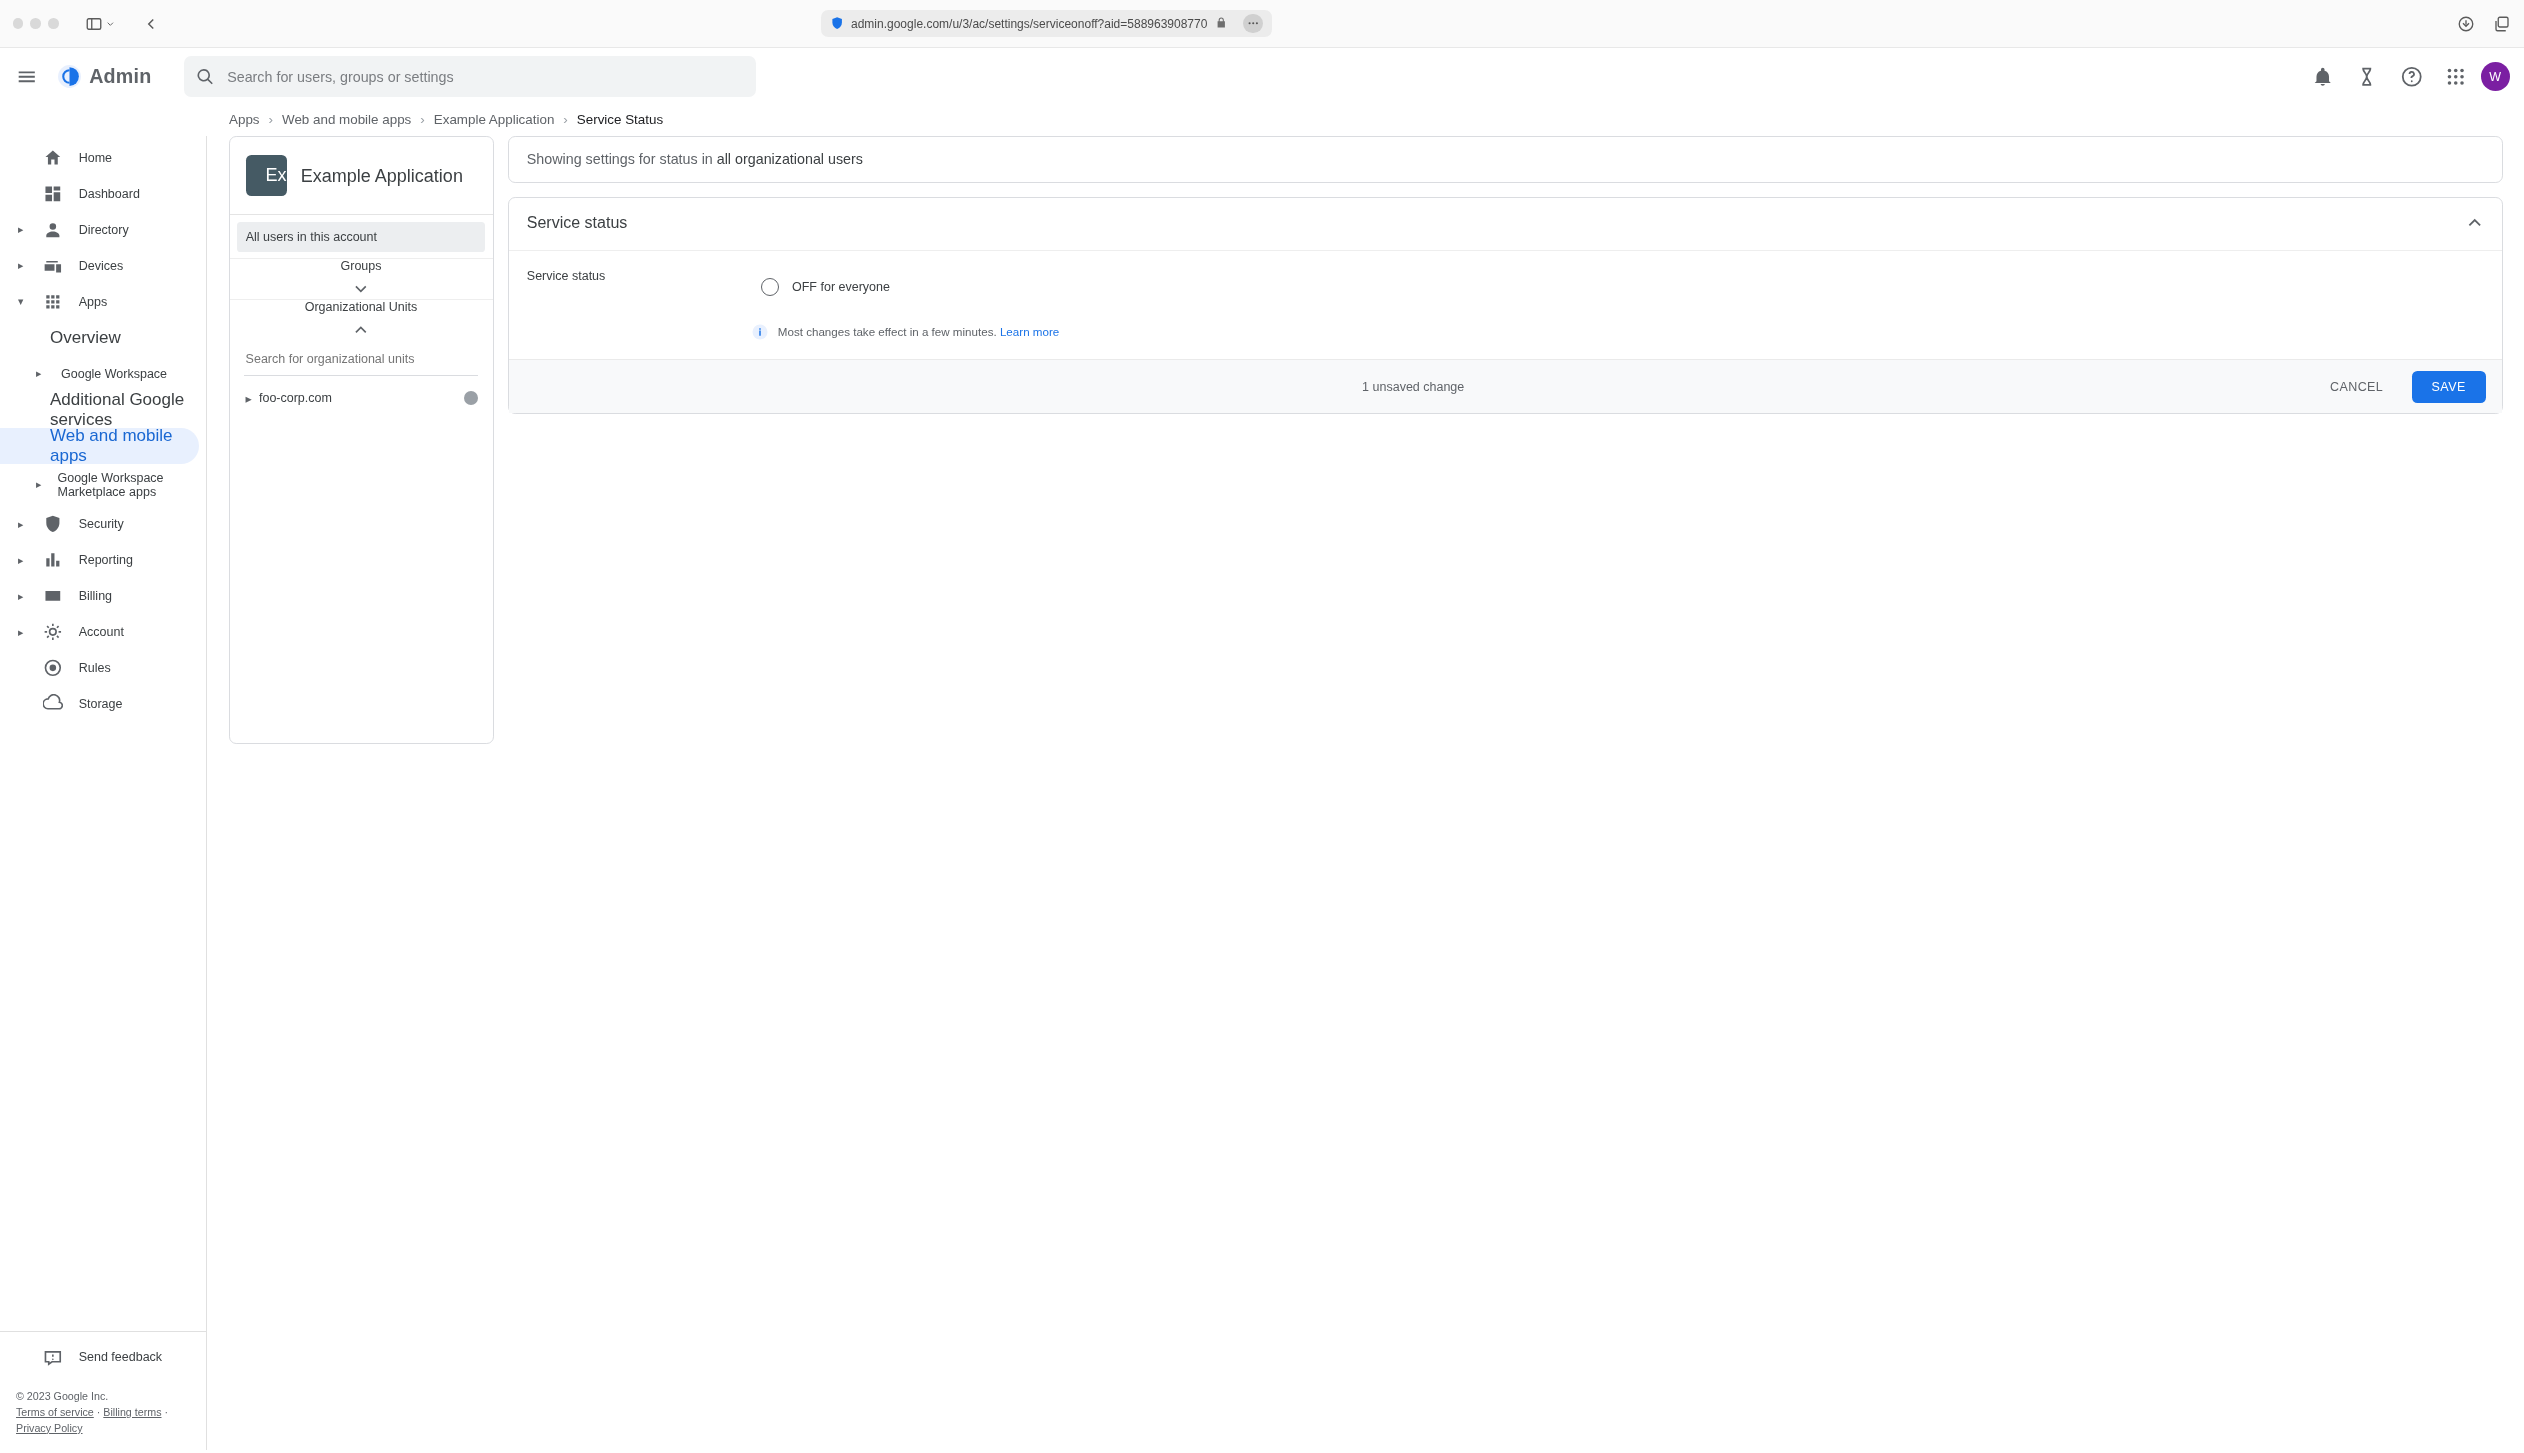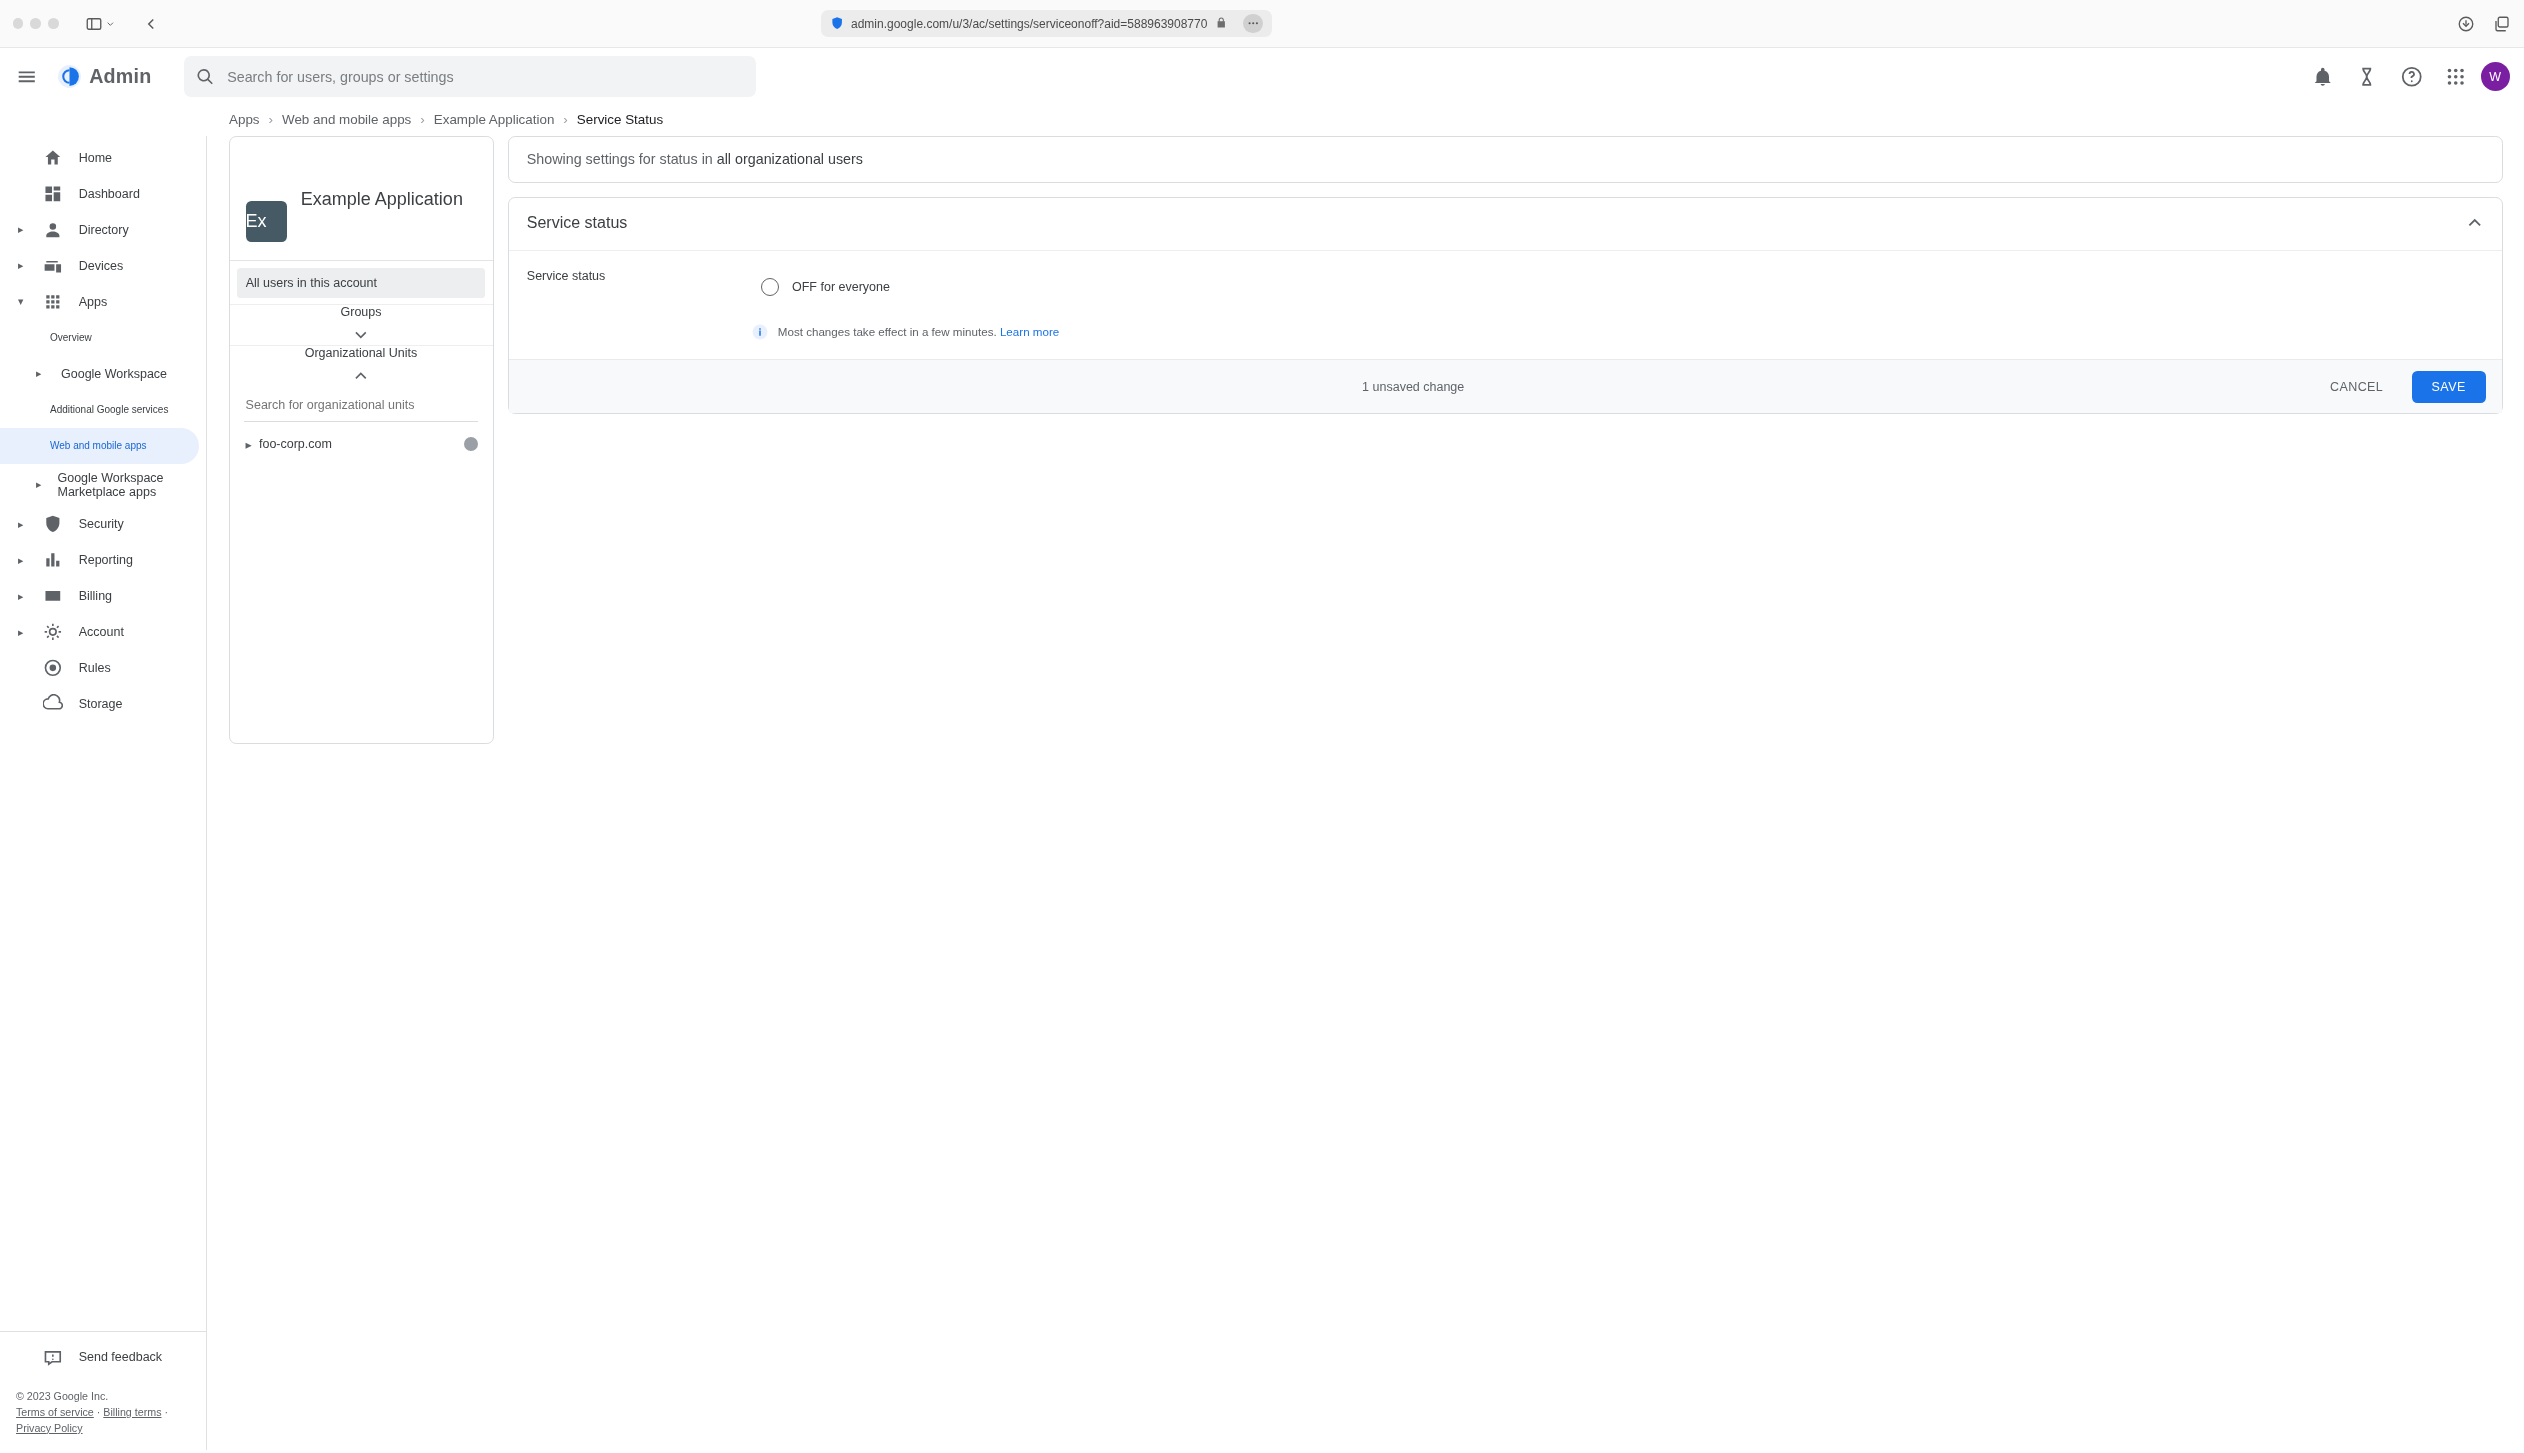--- a/index.html
+++ b/index.html
@@ -130,21 +130,21 @@
     color:#3c4043; cursor:pointer;
     border-radius: 0 18px 18px 0;
     margin-right:7.2px;
     font-size:12.5px;
   }
   .nav-item .exp{
     width:9px; color:#5f6368; font-size:10.7px; visibility:hidden;
   }
   .nav-item.has-exp .exp{ visibility:visible; }
   .nav-item svg{ width:19.7px; height:19.7px; color:#5f6368; flex-shrink:0; }
-  .nav-item.sub{ padding-left:50px; font-size:10px; }
+  .nav-item.sub{ padding-left:50px; font-size:17px; }
   .nav-item.subexp{ padding-left:36px; }
   .nav-item.subexp .exp{ visibility:visible; }
   .nav-item.active{ background:#e8f0fe; color:#1967d2; }
   .nav-bottom{ margin-top:auto; border-top:0.9px solid #e0e0e0; padding:7.2px 0; }
   .legal{
     font-size:10.7px; color:#5f6368; padding: 5.4px 16px 14.3px 16px; line-height:1.5;
   }
   .legal a{ color:#5f6368; }
 
   
@@ -168,22 +168,22 @@
     min-height:608px;
   }
   .app-head{
     display:flex; align-items:center; gap:14.3px;
     padding:18px 16px;
     border-bottom:0.9px solid #e4e4e4;
   }
   .app-tile{
     width:41px; height:41px; border-radius:5.4px;
     background:#455a64; color:#fff;
-    display:flex; align-items:center; justify-content:flex-start;
-    font-size:18px; font-weight:500;margin-top:46px;
+    display:flex; align-items:center; justify-content:flex-end;
+    font-size:18px; font-weight:500;
   }
   .app-name{ font-size:18px; color:#3c4043; line-height:1.35; }
   .ou-row{
     height:34px; display:flex; align-items:center;
     padding:0 14.3px;
     font-size:12.5px; color:#3c4043;
   }
   .ou-row.sel{
     margin:7.2px 7.2px 0 7.2px; padding:0 9px;
     background:#eceef0; border-radius:3.6px; color:#3c4043;

